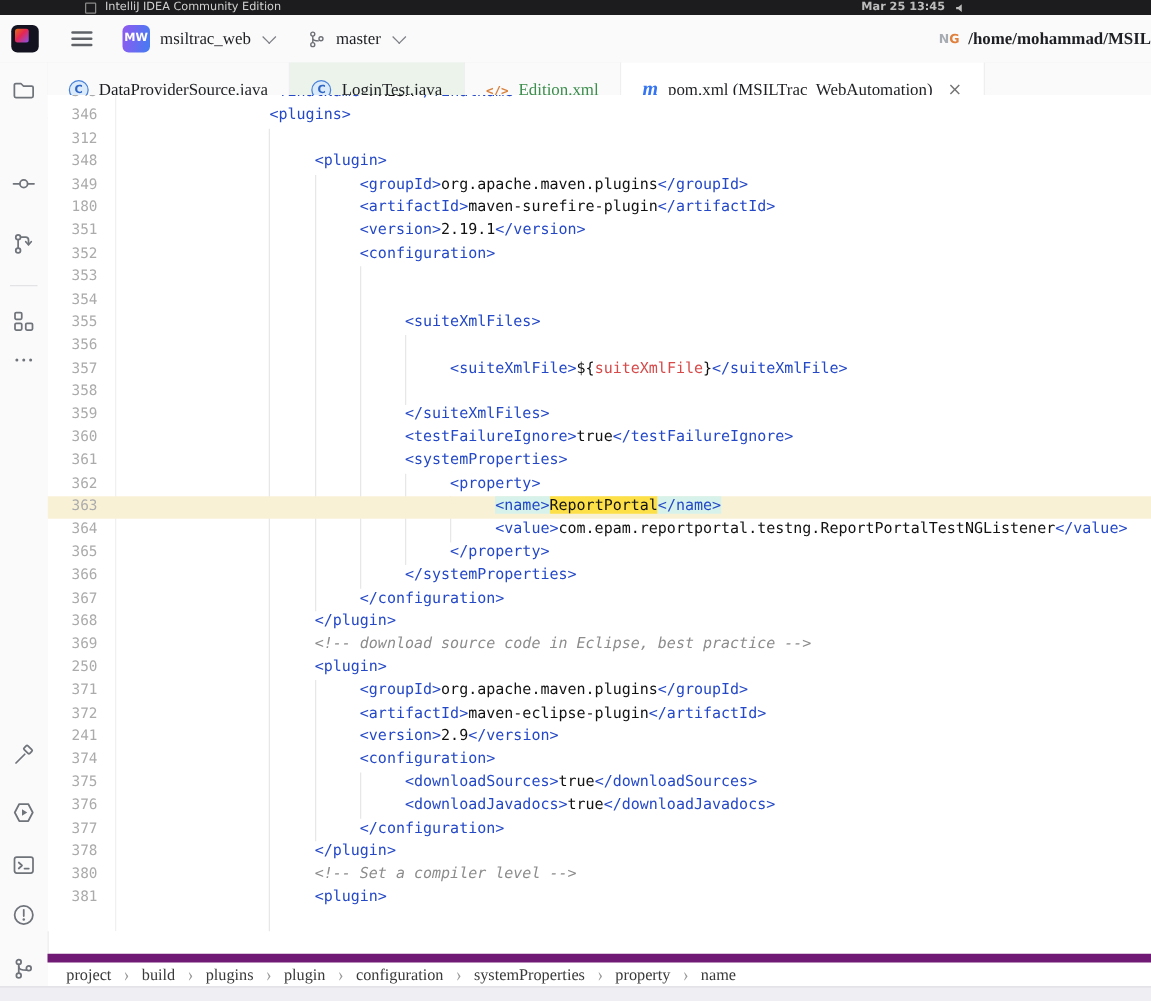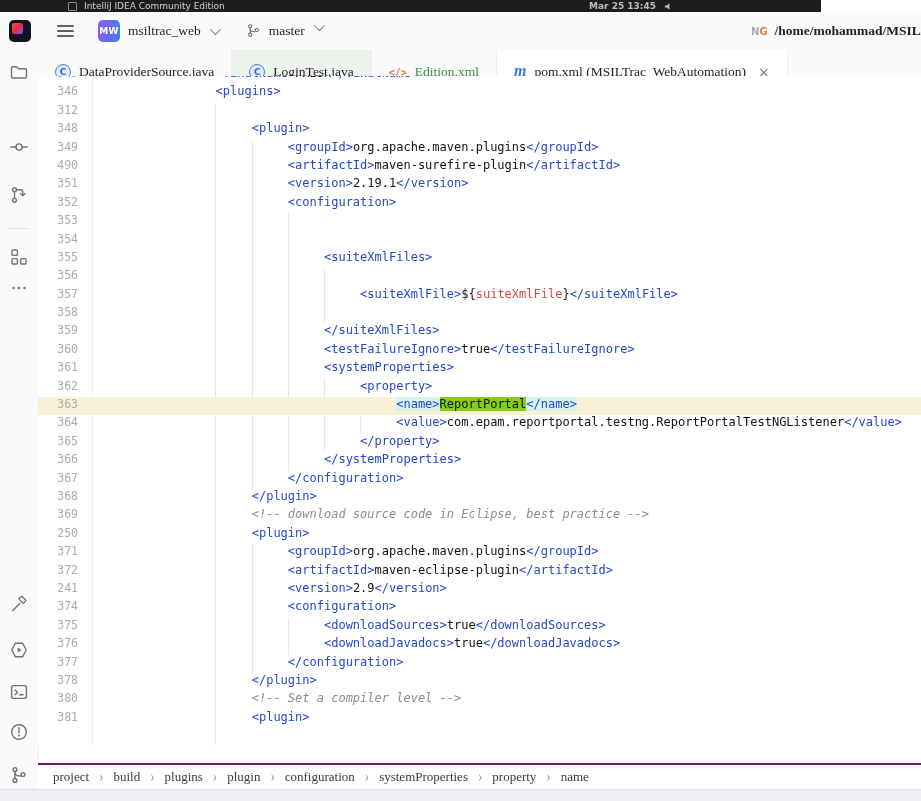--- a/index.html
+++ b/index.html
@@ -4,21 +4,21 @@
 <style>
   html,body{margin:0;padding:0;}
   body{
     width:921px;height:801px;position:relative;overflow:hidden;
     background:#ffffff;
     font-family:"Liberation Serif","DejaVu Serif",serif;
     -webkit-font-smoothing:antialiased;
   }
   
   .sysbar{
-    position:absolute;left:0;top:0;width:821px;height:12px;
+    position:absolute;left:0;top:0;width:921px;height:12px;
     background:#1c1c1e;color:#c9c9c9;
     font:9px "DejaVu Sans",sans-serif;
     display:flex;align-items:center;white-space:nowrap;overflow:hidden;
   }
   .sysbar .win-ic{width:7px;height:7px;border:1px solid #8a8a8a;border-radius:1px;margin-left:68px;margin-right:7px;flex:0 0 auto;}
   .sysbar .sb-title{color:#d2d2d2;}
   .sysbar .sb-right{margin-left:auto;display:flex;align-items:center;gap:8px;margin-right:148px;color:#bdbdbd;font-weight:bold;}
   .sysbar .spk{width:9px;height:9px;}
   
   .header{
@@ -38,21 +38,21 @@
   .hamburger{width:17px;height:12px;margin-left:26px;display:flex;flex-direction:column;justify-content:space-between;cursor:pointer;flex:0 0 auto;}
   .hamburger div{height:1.6px;background:#5f6368;border-radius:1px;}
   .proj-badge{
     width:22px;height:22px;border-radius:5px;margin-left:24px;flex:0 0 auto;
     background:linear-gradient(100deg,#8b5cf0 10%,#4a79f2 90%);
     color:#fff;font:bold 9px "DejaVu Sans",sans-serif;
     display:flex;align-items:center;justify-content:center;letter-spacing:.2px;
   }
   .hdr-text{font-size:13.5px;color:#1e1f22;margin-left:8px;}
   .chev{width:7px;height:7px;border-right:1.4px solid #7d7f85;border-bottom:1.4px solid #7d7f85;transform:rotate(45deg) translateY(-2px);margin-left:9px;flex:0 0 auto;}
-  .branch-wrap{display:flex;margin-left:28px;}
+  .branch-wrap{display:flex;align-items:center;margin-left:28px;}
   .runcfg{margin-left:auto;display:flex;align-items:center;gap:7px;width:170px;overflow:hidden;flex:0 0 170px;}
   .ng-ic{font:bold 10px "DejaVu Sans",sans-serif;letter-spacing:0;flex:0 0 auto;}
   .ng-ic .n{color:#a7acb3;} .ng-ic .g{color:#e0803c;}
   .runcfg-text{font-size:13.5px;font-weight:600;color:#1e1f22;white-space:nowrap;}
   
   .stripe{
     position:absolute;left:0;top:50px;width:38px;height:739px;
     background:#fafafb;border-right:1px solid #ededee;
   }
   .side-icon{position:absolute;left:9px;width:20px;height:20px;cursor:pointer;}
@@ -93,26 +93,26 @@
     font:12px "DejaVu Sans Mono",monospace;
   }
   .row.cur{background:#f9f1d6;}
   .ln{flex:0 0 40px;text-align:right;color:#ababab;font-size:11.5px;}
   .code{margin-left:22px;white-space:pre;}
   .tk-tag{color:#2448c6;}
   .tk-txt{color:#121212;}
   .tk-cmt{color:#8c8c8c;font-style:italic;}
   .tk-var{color:#d64a4a;}
   .tk-match{background:#d6f2ea;}
-  .tk-sel{background:#84cc16;}
+  .tk-sel{background:#fde047;}
   .guide{position:absolute;width:1px;background:#e7e7e7;}
   
   .crumbs{
     position:absolute;left:38px;top:763px;width:883px;height:26px;
-    background:#ffffff;border-top:2px solid #701a75;
+    background:#ffffff;border-top:7px solid #701a75;
     display:flex;align-items:center;padding-left:15px;box-sizing:border-box;
     font-size:13px;color:#3a3a3a;gap:10px;white-space:nowrap;overflow:hidden;
   }
   .crumb{cursor:pointer;}
   .crumb-sep{color:#9a9a9a;font-size:13px;transform:scaleY(1.25);}
   
   .status{
     position:absolute;left:0;top:789px;width:921px;height:12px;
     background:#eeeef3;border-top:1px solid #e0e0e4;
   }
@@ -299,21 +299,21 @@
       </div>
       <div class="row">
         <span class="ln">348</span>
         <span class="code">                     <span class="tk-tag">&lt;plugin&gt;</span></span>
       </div>
       <div class="row">
         <span class="ln">349</span>
         <span class="code">                          <span class="tk-tag">&lt;groupId&gt;</span><span class="tk-txt">org.apache.maven.plugins</span><span class="tk-tag">&lt;/groupId&gt;</span></span>
       </div>
       <div class="row">
-        <span class="ln">490</span>
+        <span class="ln">180</span>
         <span class="code">                          <span class="tk-tag">&lt;artifactId&gt;</span><span class="tk-txt">maven-surefire-plugin</span><span class="tk-tag">&lt;/artifactId&gt;</span></span>
       </div>
       <div class="row">
         <span class="ln">351</span>
         <span class="code">                          <span class="tk-tag">&lt;version&gt;</span><span class="tk-txt">2.19.1</span><span class="tk-tag">&lt;/version&gt;</span></span>
       </div>
       <div class="row">
         <span class="ln">352</span>
         <span class="code">                          <span class="tk-tag">&lt;configuration&gt;</span></span>
       </div>

